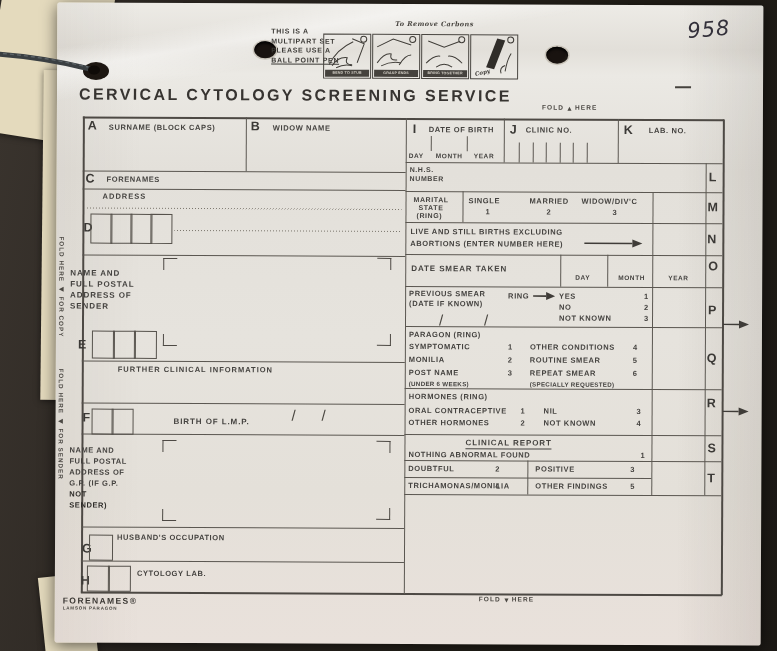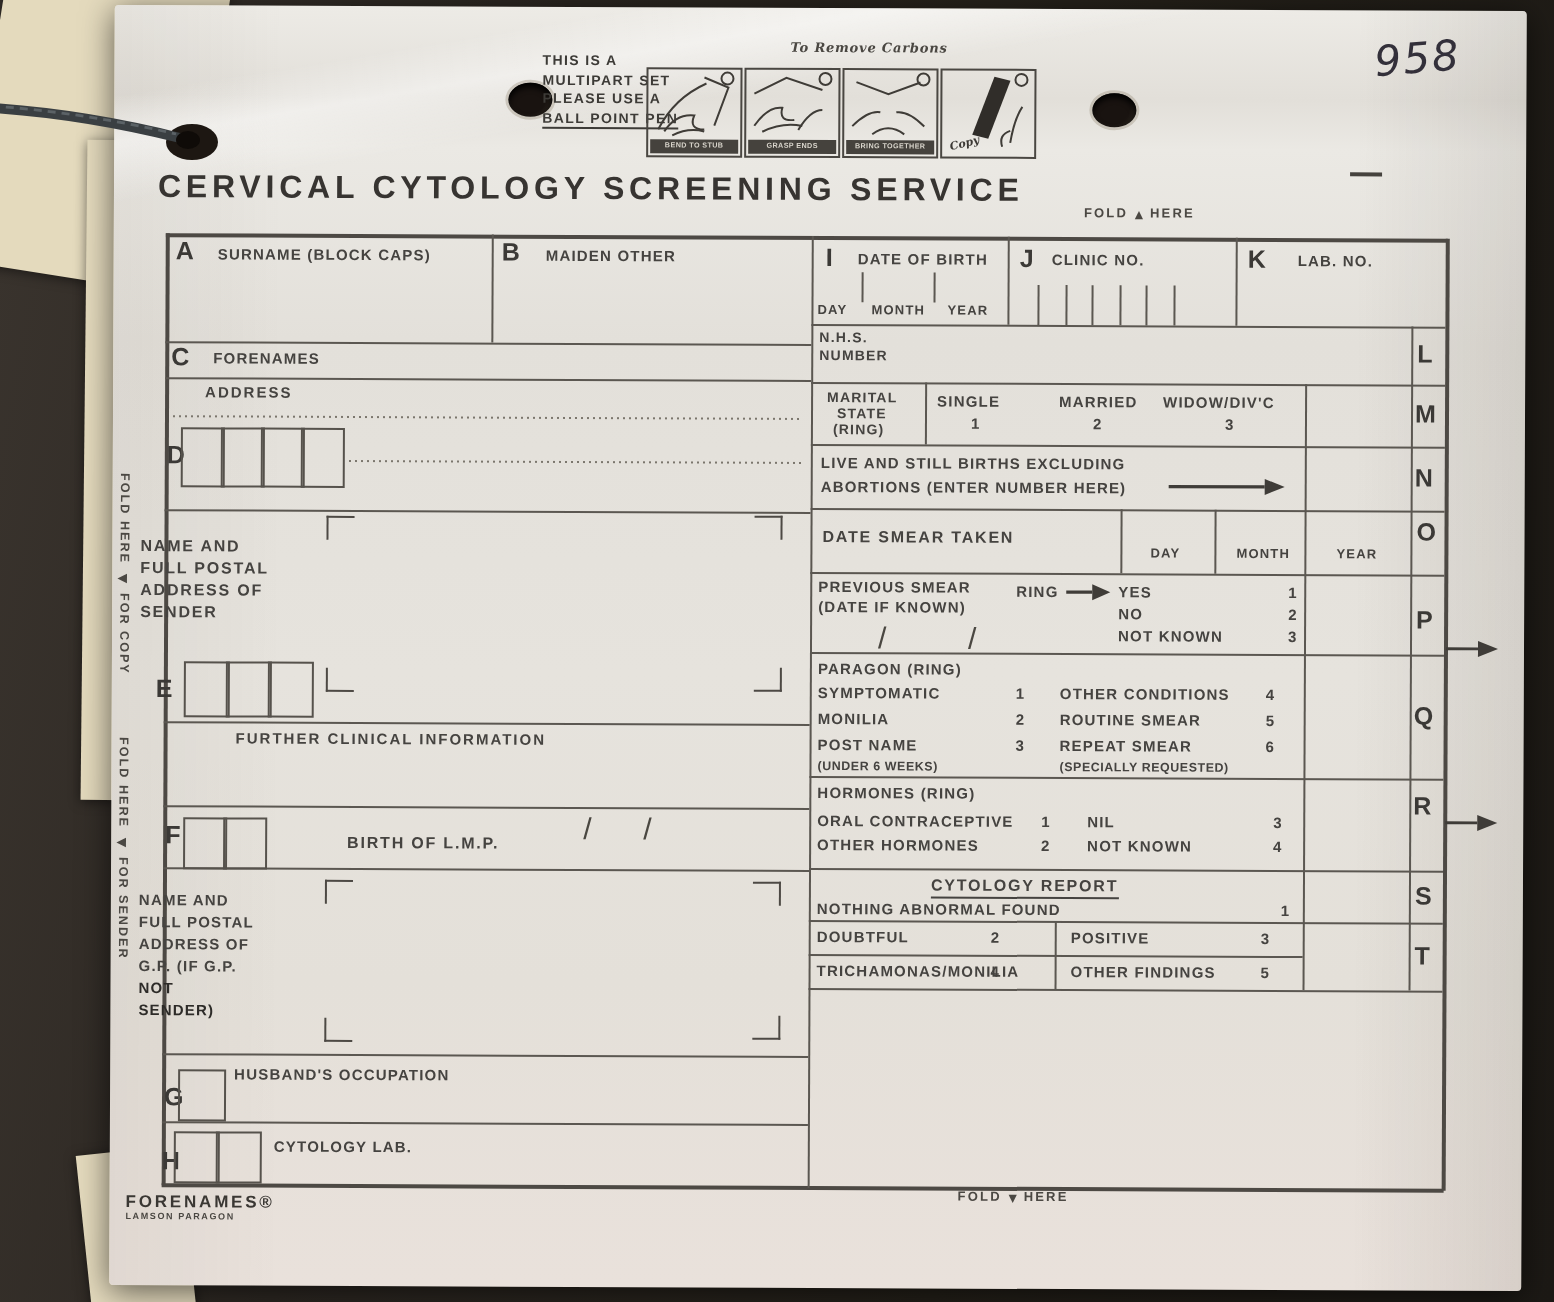--- a/index.html
+++ b/index.html
@@ -176,21 +176,21 @@
     <div class="vl" style="left:503px;top:138px;height:20px"></div>
     <div class="vl" style="left:516px;top:138px;height:20px"></div>
     <div class="vl" style="left:530px;top:138px;height:20px"></div>
 
     <div class="vl" style="left:374px;top:132px;height:15px"></div>
     <div class="vl" style="left:410px;top:132px;height:15px"></div>
 
     <div class="letter" style="left:31px;top:117px">A</div>
     <div class="lbl" style="left:52px;top:121px">SURNAME (BLOCK CAPS)</div>
     <div class="letter" style="left:194px;top:117px">B</div>
-    <div class="lbl" style="left:216px;top:121px">MAIDEN OTHER</div>
+    <div class="lbl" style="left:216px;top:121px">WIDOW NAME</div>
     <div class="letter" style="left:29px;top:170px">C</div>
     <div class="lbl" style="left:50px;top:173px">FORENAMES</div>
 
     <div class="lbl" style="left:46px;top:190px;letter-spacing:1px">ADDRESS</div>
     <div class="dotl" style="left:30px;top:205px;width:315px"></div>
     <div class="dotl" style="left:118px;top:227px;width:227px"></div>
     <div class="letter" style="left:27px;top:219px">D</div>
     <div class="box" style="left:34px;top:211px;width:20px;height:28px"></div>
     <div class="box" style="left:54px;top:211px;width:20px;height:28px"></div>
     <div class="box" style="left:74px;top:211px;width:20px;height:28px"></div>
@@ -315,21 +315,21 @@
     <div class="lbl" style="left:353px;top:403px">ORAL CONTRACEPTIVE</div>
     <div class="lbl" style="left:465px;top:403px">1</div>
     <div class="lbl" style="left:488px;top:403px">NIL</div>
     <div class="lbl" style="left:581px;top:403px">3</div>
     <div class="lbl" style="left:353px;top:415px">OTHER HORMONES</div>
     <div class="lbl" style="left:465px;top:415px">2</div>
     <div class="lbl" style="left:488px;top:415px">NOT KNOWN</div>
     <div class="lbl" style="left:581px;top:415px">4</div>
     <div class="letter" style="left:651px;top:392px">R</div>
 
-    <div class="lbl s8" style="left:410px;top:434px;border-bottom:1px solid #454340;padding-bottom:1px">CYTOLOGY REPORT</div>
+    <div class="lbl s8" style="left:410px;top:434px;border-bottom:1px solid #454340;padding-bottom:1px">CLINICAL REPORT</div>
     <div class="lbl" style="left:353px;top:447px">NOTHING ABNORMAL FOUND</div>
     <div class="lbl" style="left:585px;top:447px">1</div>
     <div class="lbl" style="left:353px;top:461px">DOUBTFUL</div>
     <div class="lbl" style="left:440px;top:461px">2</div>
     <div class="lbl" style="left:480px;top:461px">POSITIVE</div>
     <div class="lbl" style="left:575px;top:461px">3</div>
     <div class="lbl" style="left:353px;top:478px">TRICHAMONAS/MONILIA</div>
     <div class="lbl" style="left:440px;top:478px">4</div>
     <div class="lbl" style="left:480px;top:478px">OTHER FINDINGS</div>
     <div class="lbl" style="left:575px;top:478px">5</div>

